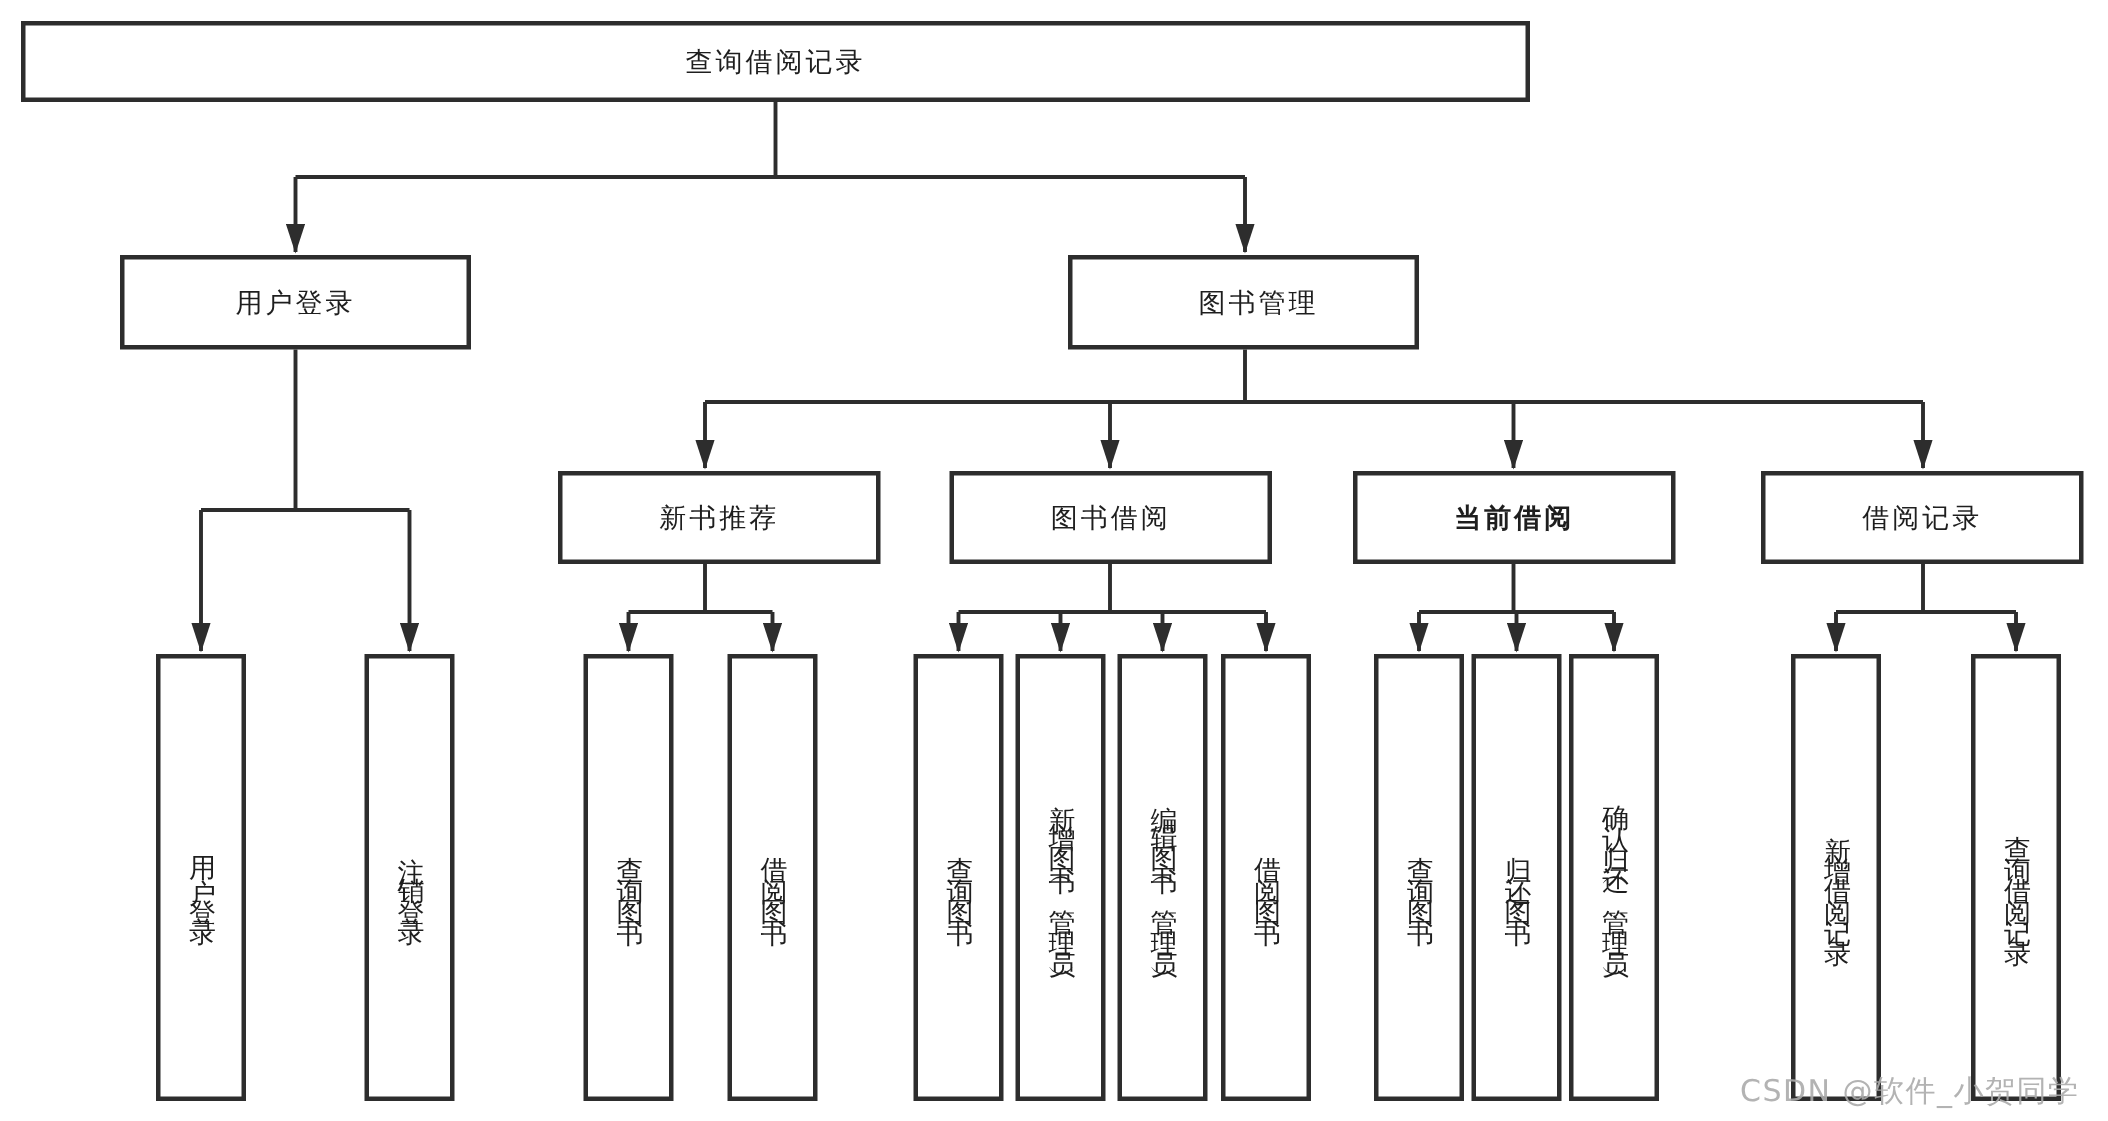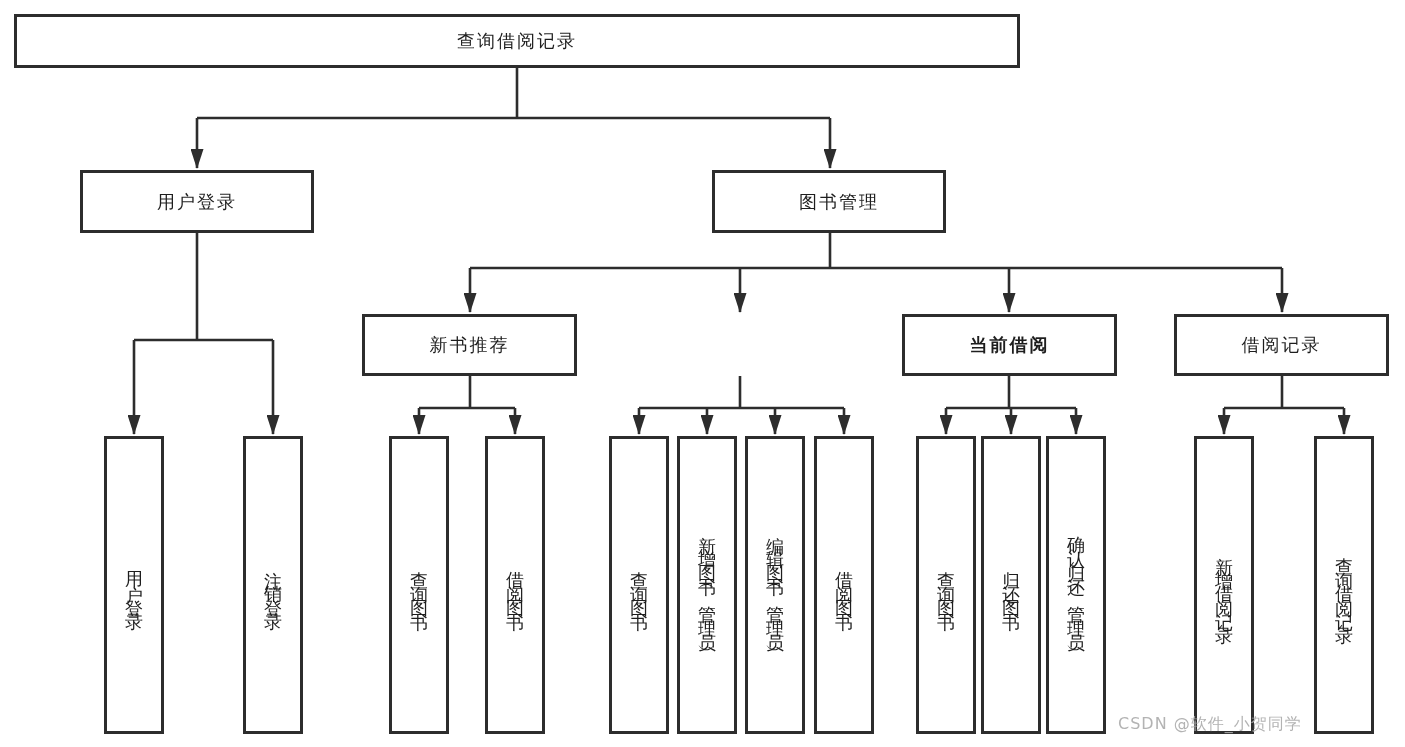--- a/index.html
+++ b/index.html
@@ -34,21 +34,21 @@
     font-size: 18px;
     letter-spacing: 2px;
     white-space: nowrap;
     z-index: 2;
   }
   .root-box   { left: 14px;  top: 14px;  width: 1006px; height: 54px; }
   .l2-box     { top: 170px; height: 63px; width: 234px; }
   .l2-user    { left: 80px; }
   .l2-book    { left: 712px; padding-left: 20px; }
   .l3-box     { top: 314px; height: 62px; width: 215px; }
-  .l3-new     { left: 362px; }
+  .l3-new     { left: 372px; }
   .l3-borrow  { left: 633px; }
   .l3-current { left: 902px; font-weight: bold; }
   .l3-record  { left: 1174px; }
   .leaf {
     position: absolute;
     box-sizing: border-box;
     top: 436px;
     width: 60px;
     height: 298px;
     background: #ffffff;
@@ -75,23 +75,23 @@
   .leaf-3b { left: 677px; }
   .leaf-3c { left: 745px; }
   .leaf-3d { left: 814px; }
   .leaf-4a { left: 916px; }
   .leaf-4b { left: 981px; }
   .leaf-4c { left: 1046px; }
   .leaf-5a { left: 1194px; }
   .leaf-5b { left: 1314px; }
   .watermark {
     position: absolute;
-    left: 1118px;
+    left: 1160px;
     top: 714px;
-    font-size: 16px;
+    font-size: 20px;
     color: #ababab;
     opacity: 0.9;
     letter-spacing: 1px;
     z-index: 3;
     white-space: nowrap;
   }
 </style>
 </head>
 <body>
 
@@ -154,20 +154,23 @@
   <div class="box l2-box l2-user">
     <span>用户登录</span>
   </div>
   <div class="box l2-box l2-book">
     <span>图书管理</span>
   </div>
 
   <div class="box l3-box l3-new">
     <span>新书推荐</span>
   </div>
+  <div class="box l3-box l3-borrow">
+    <span>图书借阅</span>
+  </div>
   <div class="box l3-box l3-current">
     <span>当前借阅</span>
   </div>
   <div class="box l3-box l3-record">
     <span>借阅记录</span>
   </div>
 
   <div class="leaf leaf-1a">
     <span class="v-label">用户登录</span>
   </div>

